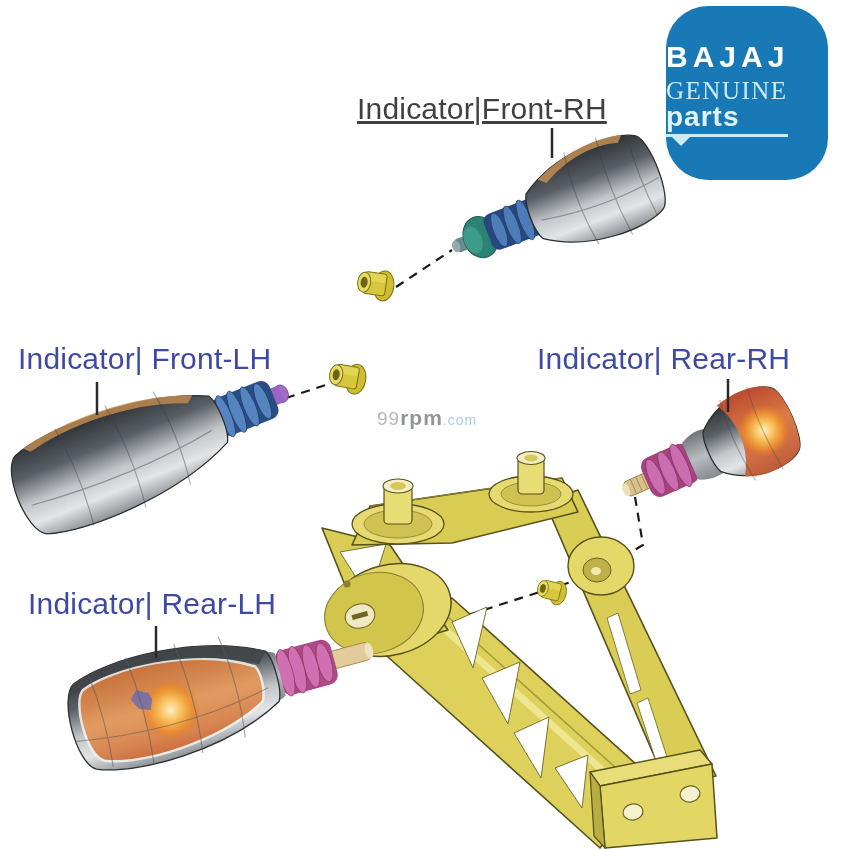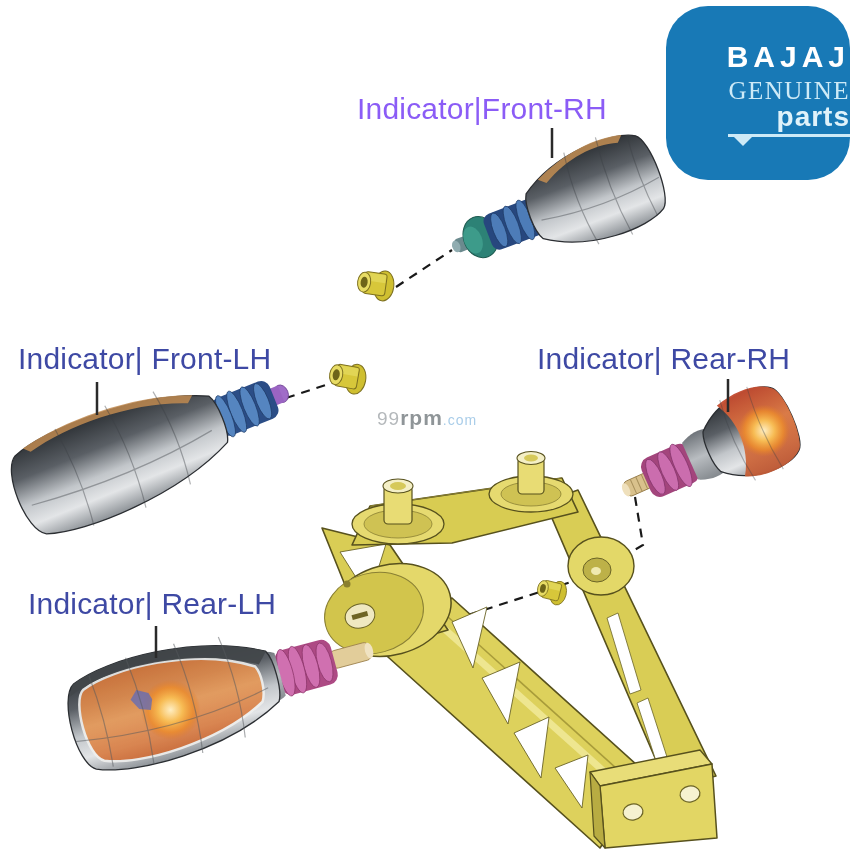--- a/index.html
+++ b/index.html
@@ -5,22 +5,22 @@
   html,body{margin:0;padding:0;background:#ffffff;}
   #stage{position:relative;width:850px;height:850px;background:#ffffff;overflow:hidden;
          font-family:"Liberation Sans",sans-serif;}
   #stage svg{position:absolute;left:0;top:0;}
   .part-label{position:absolute;font-size:30px;line-height:32px;white-space:nowrap;
               letter-spacing:.2px;font-weight:400;}
   #label-front-rh{left:357px;top:93px;}
   #label-front-lh{left:18px;top:343px;}
   #label-rear-rh{left:537px;top:343px;}
   #label-rear-lh{left:28px;top:588px;}
-  .logo{position:absolute;left:666px;top:6px;width:184px;height:174px;border-radius:42px;
-        box-sizing:border-box;display:flex;flex-direction:column;align-items:flex-end;
+  .logo{position:absolute;left:666px;top:6px;width:162px;height:174px;border-radius:42px;
+        box-sizing:border-box;display:flex;flex-direction:column;align-items:flex-start;
         padding-top:36px;}
   .logo-brand{font-size:30px;font-weight:700;letter-spacing:5px;line-height:30px;}
   .logo-genuine{margin-top:8px;font-size:25px;letter-spacing:1.5px;line-height:21px;font-family:Liberation Serif, serif;}
   .logo-parts{font-size:28px;font-weight:700;letter-spacing:1px;line-height:32px;}
   .logo-rule{position:relative;width:122px;height:3px;background:#cdeaf7;margin-top:1px;}
   .logo-arrow{position:absolute;left:6px;top:3px;width:0;height:0;
               border-left:9px solid transparent;border-right:9px solid transparent;
               border-top:9px solid #cdeaf7;}
   .watermark{position:absolute;left:377px;top:406px;white-space:nowrap;letter-spacing:1px;}
   .wm-prefix{font-size:19px;font-weight:400;margin-top:43px;}
@@ -219,21 +219,21 @@
   <use href="#nut" transform="translate(553,591) rotate(14) scale(0.8)"></use>
 
   <g stroke="#2a2a2a" stroke-width="2.5">
     <line x1="552" y1="128" x2="552" y2="158"></line>
     <line x1="97" y1="382" x2="97" y2="415"></line>
     <line x1="728" y1="379" x2="728" y2="412"></line>
     <line x1="156" y1="626" x2="156" y2="658"></line>
   </g>
 </svg>
 
-  <div class="part-label" id="label-front-rh" style="color: #8b5cf6;">Indicator|Front-RH</div>
+  <div class="part-label" id="label-front-rh" style="color: #404040; text-decoration: underline;">Indicator|Front-RH</div>
   <div class="part-label" id="label-front-lh" style="color: rgb(62, 73, 164);">Indicator| Front-LH</div>
   <div class="part-label" id="label-rear-lh" style="color: rgb(62, 73, 164);">Indicator| Rear-LH</div>
   <div class="part-label" id="label-rear-rh" style="color: rgb(62, 73, 164);">Indicator| Rear-RH</div>
 
   <div class="logo" style="background-color: rgb(24, 121, 182);">
     <div class="logo-brand" style="color: rgb(255, 255, 255);">BAJAJ</div>
     <div class="logo-genuine" style="color: rgb(205, 234, 247);">GENUINE</div>
     <div class="logo-parts" style="color: rgb(223, 242, 250);">parts</div>
     <div class="logo-rule">
       <div class="logo-arrow"></div>

